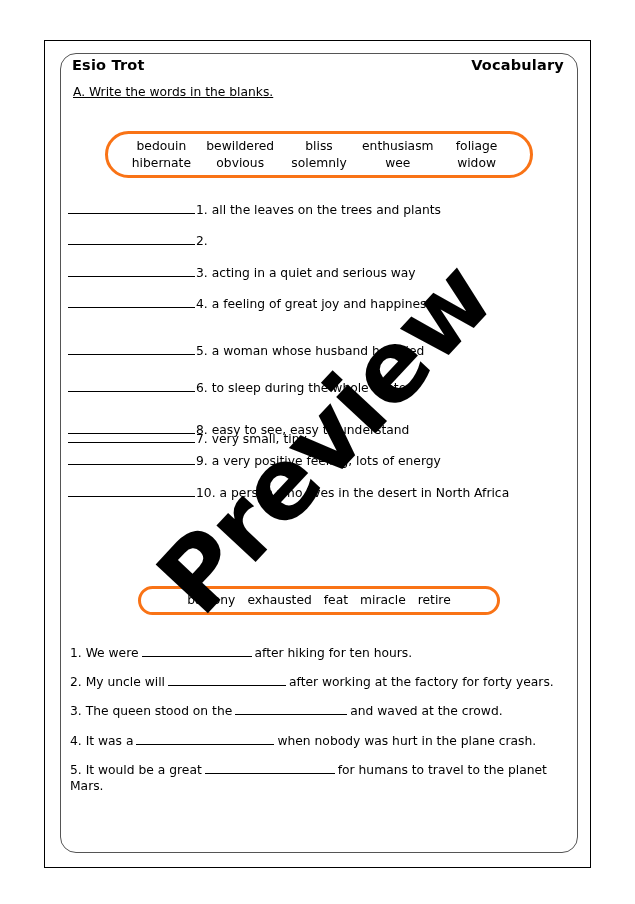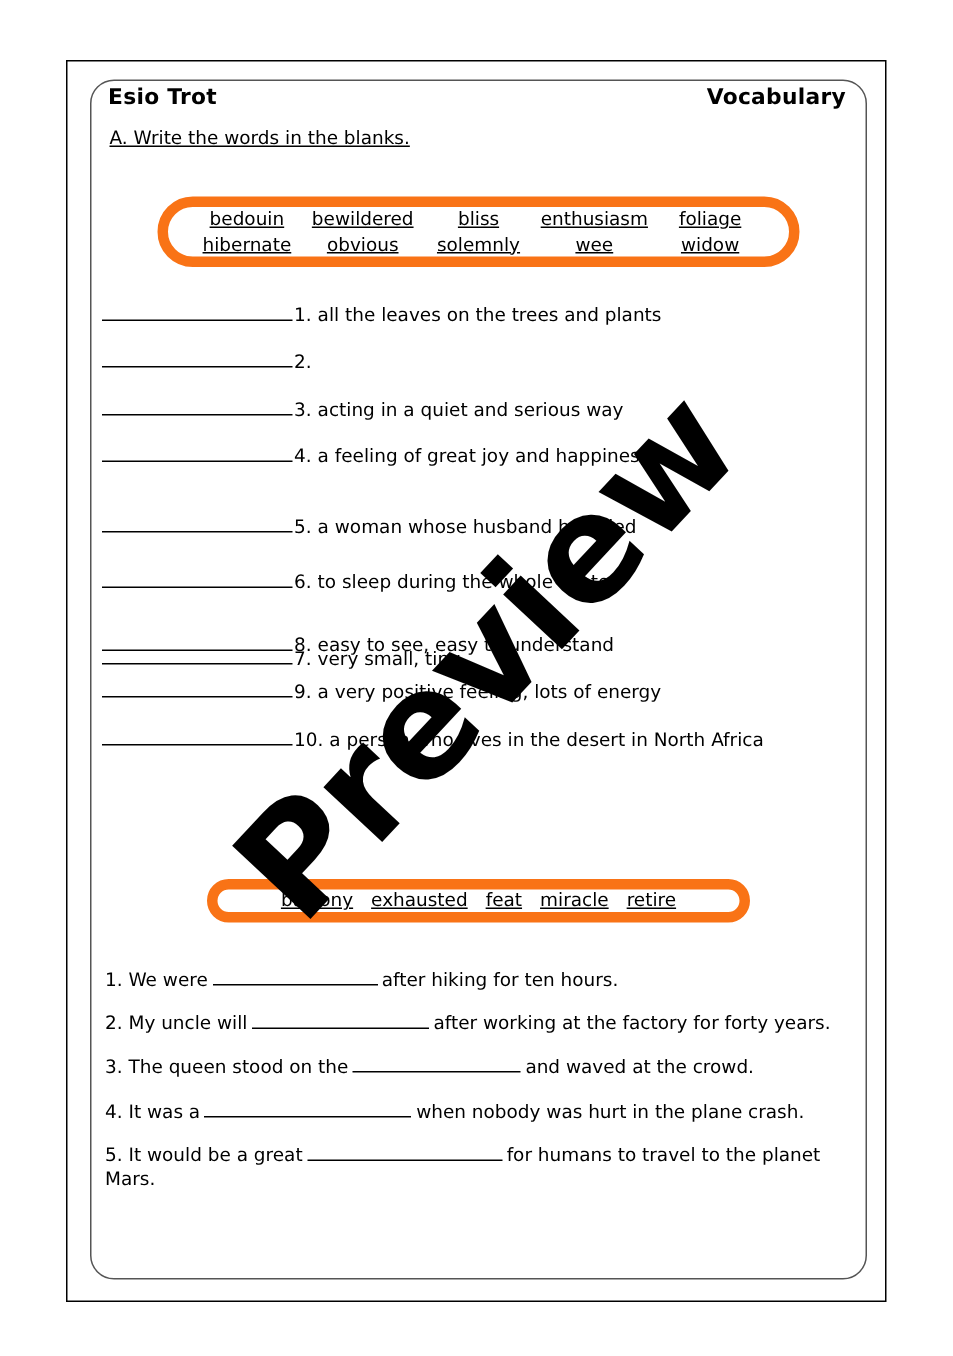--- a/index.html
+++ b/index.html
@@ -72,28 +72,27 @@
     position: absolute;
     font-size: 12.3px;
     white-space: nowrap;
   }
   #dir-a { left: 73px; top: 85px; text-decoration: underline; }
   #dir-b { left: 73px; top: 551px; }
 
   
   .wordbank {
     position: absolute;
-    border: 7px solid #f97316;
+    border: 3px solid #f97316;
     border-radius: 999px;
     box-sizing: border-box;
     background: transparent;
     display: flex;
     flex-direction: column;
     justify-content: center;
-    text-decoration: underline;
   }
   #wordbank-a {
     left: 105px;
     top: 131px;
     width: 428px;
     height: 47px;
     padding: 0 14px;
   }
   #wordbank-b {
     left: 138px;

